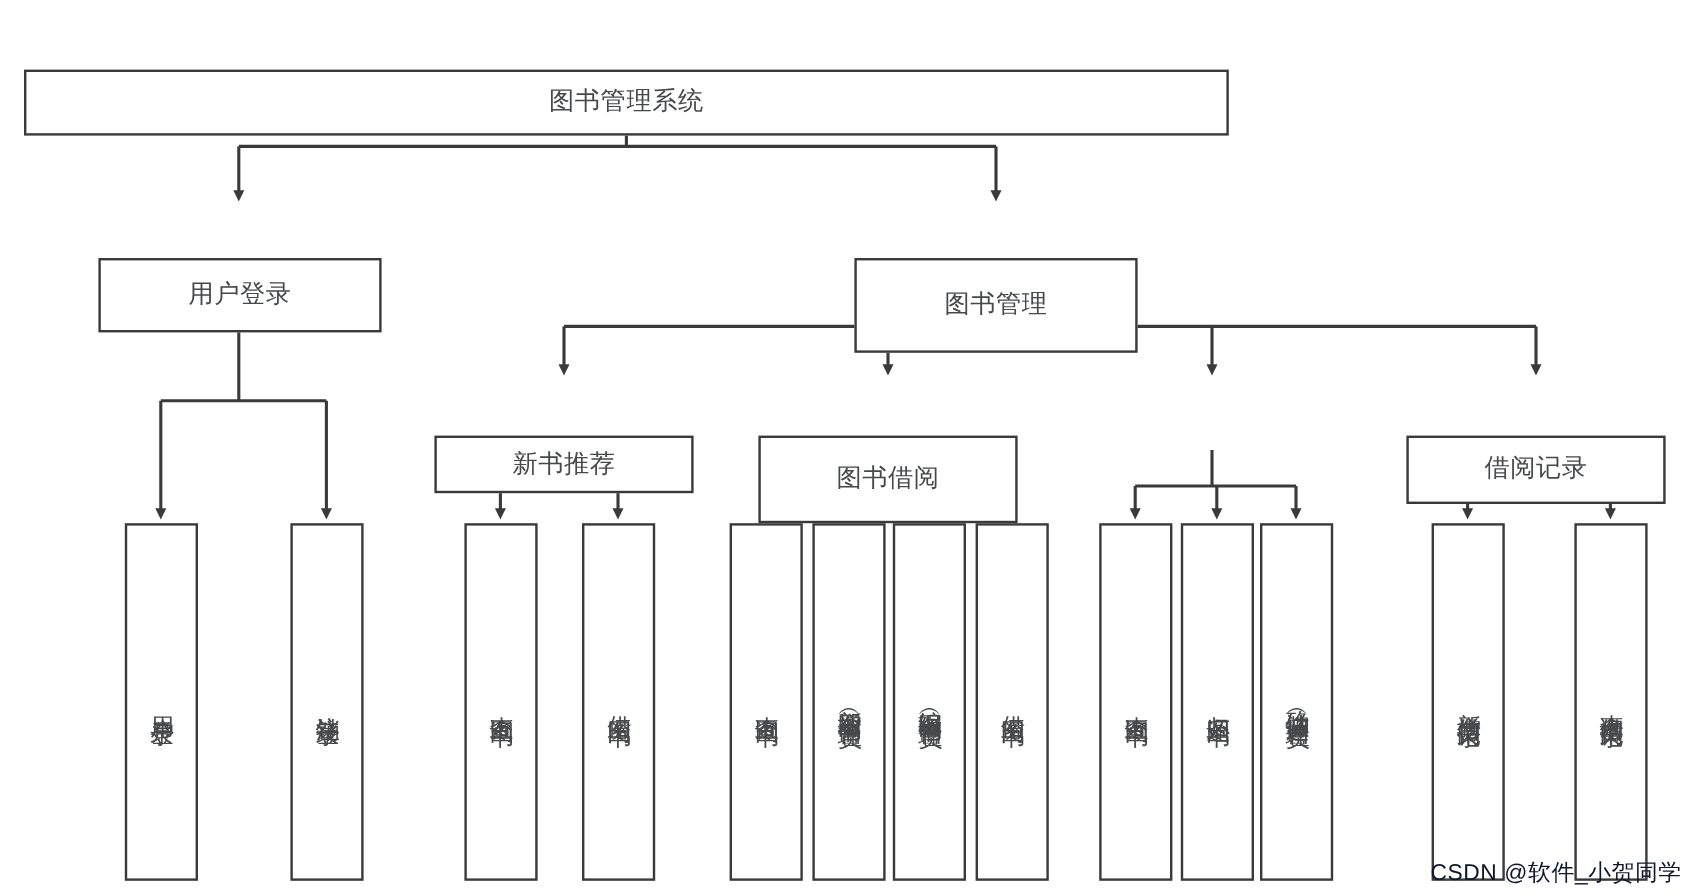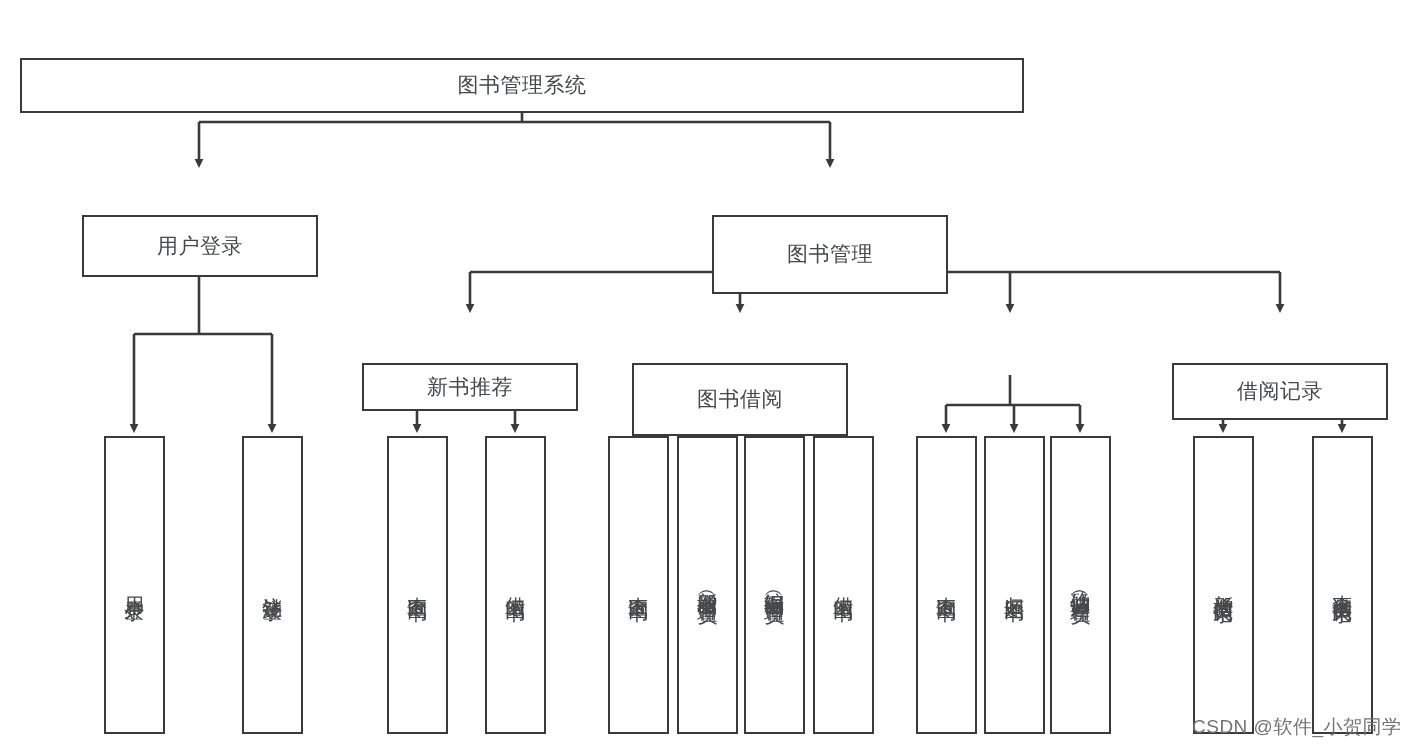--- a/index.html
+++ b/index.html
@@ -50,21 +50,21 @@
   .node.leaf .vtext {
     writing-mode: vertical-rl;
     text-orientation: upright;
     white-space: pre-wrap;
     line-height: 1.12;
     letter-spacing: 2px;
     display: block;
   }
   .watermark {
     position: absolute;
-    color: #737373;
+    color: #0f172a;
     font-size: 19px;
     letter-spacing: 0.5px;
     white-space: nowrap;
     user-select: none;
   }
 </style>
 </head>
 <body>
 
 <div id="canvas">

